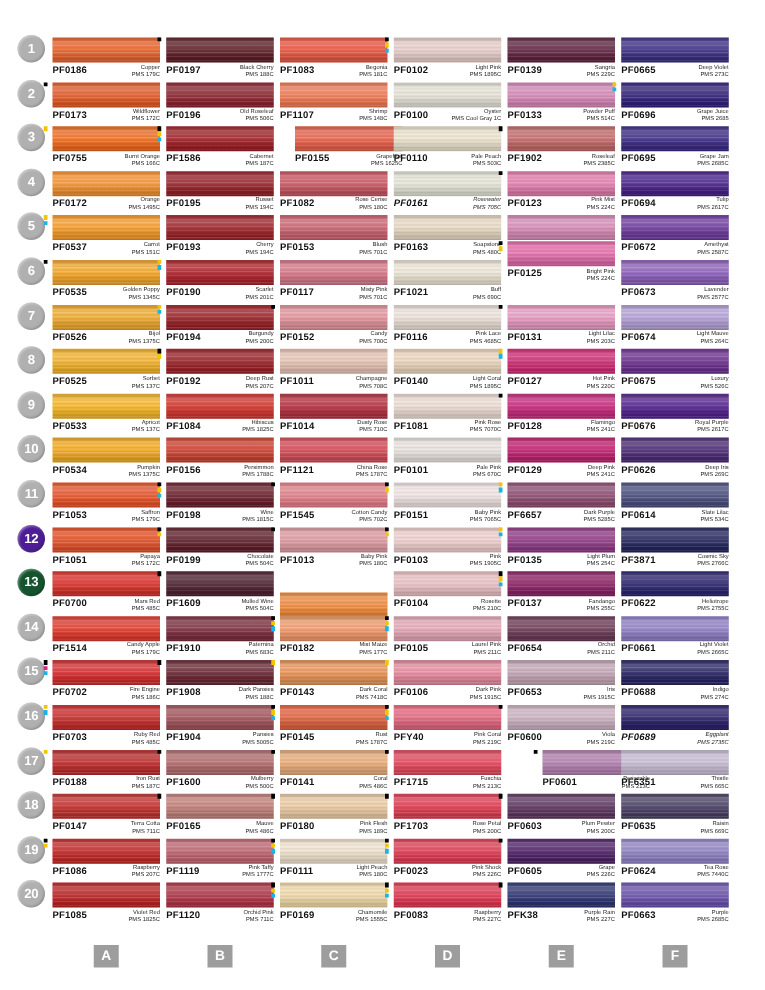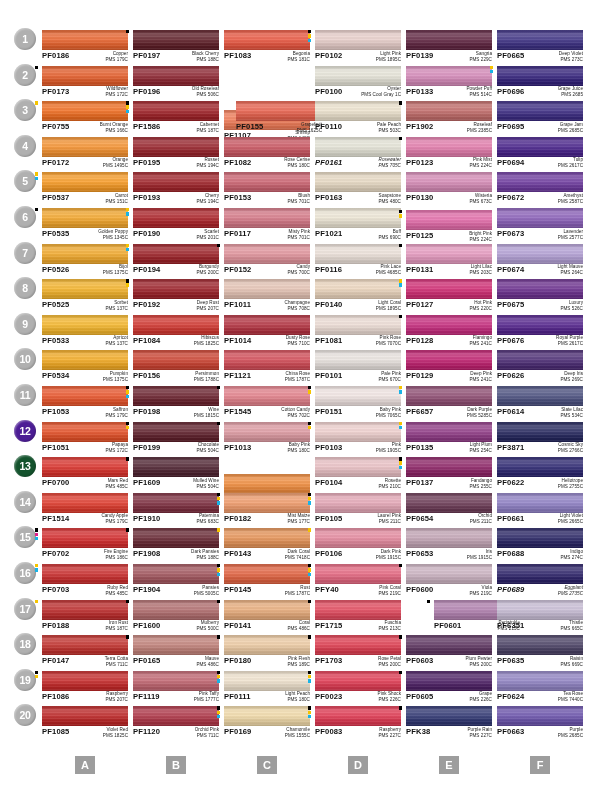--- a/index.html
+++ b/index.html
@@ -767,21 +767,21 @@
           <span class="sheen2"></span>
         </div>
         <div class="labels">
           <span class="code">PF1083</span>
           <span class="names">
             <span class="nm">Begonia</span>
             <span class="pms">PMS 181C</span>
           </span>
         </div>
       </div>
-      <div class="swatchblock" style="top: 35.6px; margin-top: 44px;">
+      <div class="swatchblock" style="top: 35.6px;">
         <div class="swatch" style="background: rgb(239, 122, 86);">
           <span class="sheen"></span>
           <span class="sheen2"></span>
         </div>
         <div class="labels">
           <span class="code">PF1107</span>
           <span class="names">
             <span class="nm">Shrimp</span>
             <span class="pms">PMS 148C</span>
           </span>
@@ -1429,21 +1429,21 @@
           <span class="sheen2"></span>
         </div>
         <div class="labels">
           <span class="code">PF0130</span>
           <span class="names">
             <span class="nm">Wisteria</span>
             <span class="pms">PMS 673C</span>
           </span>
         </div>
       </div>
-      <div class="swatchblock" style="top: 180px;">
+      <div class="swatchblock" style="top: 163px;">
         <div class="dots">
           <span class="dot d-k"></span>
           <span class="dot d-y"></span>
         </div>
         <div class="swatch" style="background: rgb(226, 106, 168);">
           <span class="sheen"></span>
           <span class="sheen2"></span>
         </div>
         <div class="labels">
           <span class="code">PF0125</span>

